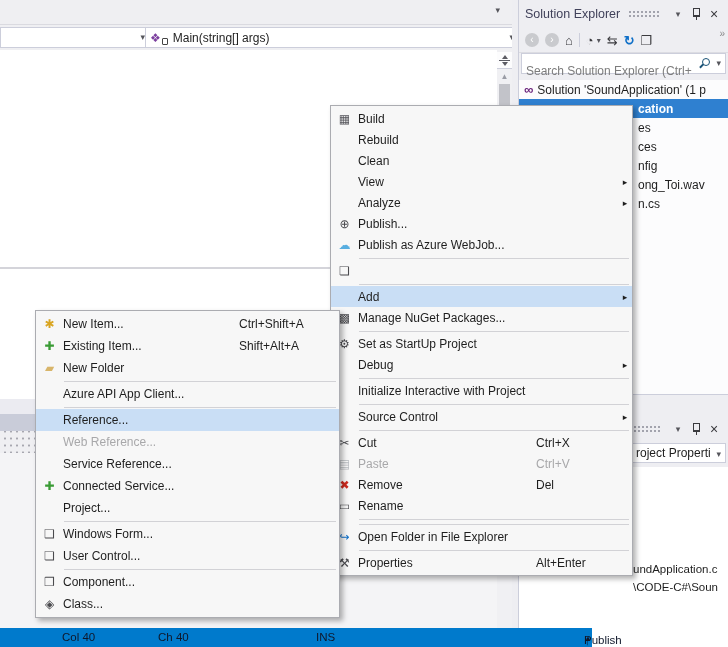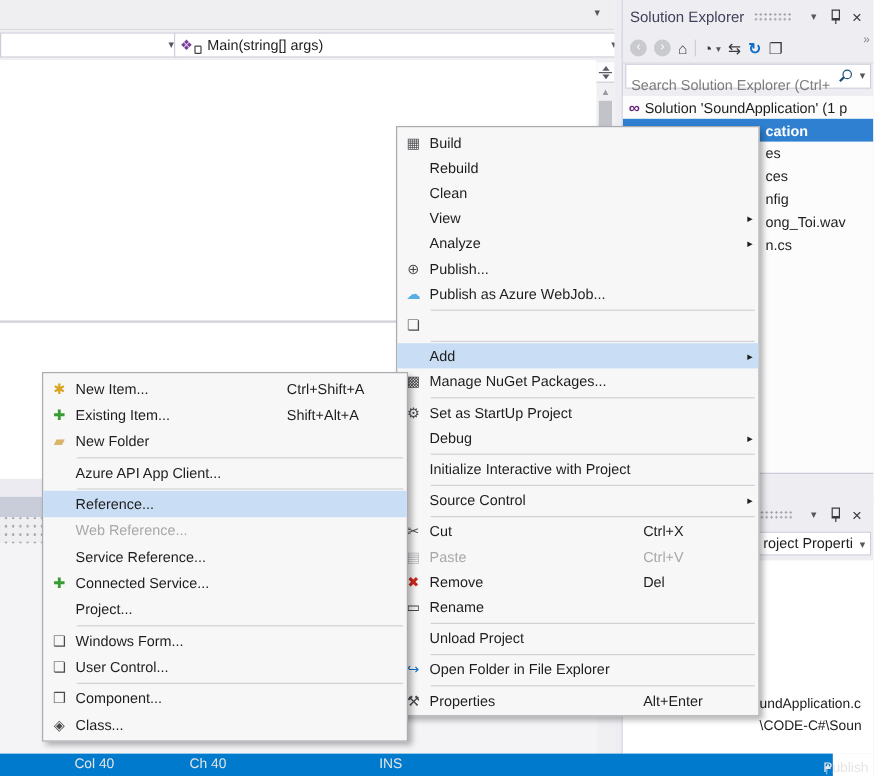--- a/index.html
+++ b/index.html
@@ -72,24 +72,24 @@
 
   .se-tabs{position:absolute;left:0;top:394px;right:0;height:21px;border-top:1px solid #CCCEDB;background:#EEEEF2;display:flex;align-items:center;gap:14px;padding-left:120px;color:#444;}
 
   .props-panel{position:absolute;left:0;top:415px;right:0;height:213px;background:#EEEEF2;}
   .pp-title{position:absolute;left:0;top:3px;right:0;height:22px;display:flex;align-items:center;padding:0 6px;}
   .pp-combo{position:absolute;left:2px;top:28px;right:2px;height:20px;background:#FFFFFF;border:1px solid #CCCEDB;box-sizing:border-box;}
   .pp-combo .val{position:absolute;left:114px;top:2px;white-space:nowrap;}
   .pp-combo .caret{position:absolute;right:4px;top:6px;}
   .pp-content{position:absolute;left:0;top:52px;right:0;bottom:0;background:#FFFFFF;}
   .prow{position:absolute;left:0;right:0;height:18px;}
-  .prow .val{position:absolute;left:114px;top:2px;white-space:nowrap;font-size:11.5px;margin-top:18px;}
+  .prow .val{position:absolute;left:114px;top:2px;white-space:nowrap;font-size:11.5px;}
 
   
-  .status-bar{position:absolute;left:0;top:628px;width:694px;height:19px;background:#007ACC;color:#e5e5e5;}
+  .status-bar{position:absolute;left:0;top:628px;width:592px;height:19px;background:#007ACC;color:#0f172a;}
   .status-bar span{position:absolute;top:3px;font-size:11.5px;}
   .sb-col{left:62px;} .sb-ch{left:158px;} .sb-ins{left:316px;}
   .sb-publish{position:absolute !important;right:8px;left:auto;display:flex;gap:5px;align-items:center;}
   .sb-publish .up{font-size:12px;} .sb-publish .pc{font-size:8px;}
 
   
   .menu{position:absolute;background:#F7F7F7;border:1px solid #ABACB1;box-shadow:3px 3px 5px rgba(0,0,0,0.3);padding:2px 0;}
   .main-menu{left:330px;top:105px;width:301px;z-index:10;}
   .add-submenu{left:35px;top:310px;width:303px;z-index:20;}
   .mrow{display:flex;align-items:center;height:21px;}
@@ -397,26 +397,20 @@
           <span class="mlabel">Rename</span>
           <span class="mshortcut"></span>
           <span class="marrow">▸</span>
         </div>
         <div class="mrow sep">
           
           
           
           
         </div>
-        <div class="mrow">
-          <span class="mi"></span>
-          <span class="mlabel">Unload Project</span>
-          <span class="mshortcut"></span>
-          <span class="marrow">▸</span>
-        </div>
         <div class="mrow sep">
           
           
           
           
         </div>
         <div class="mrow">
           <span class="mi" style="color: rgb(16, 112, 200);">↪</span>
           <span class="mlabel">Open Folder in File Explorer</span>
           <span class="mshortcut"></span>

